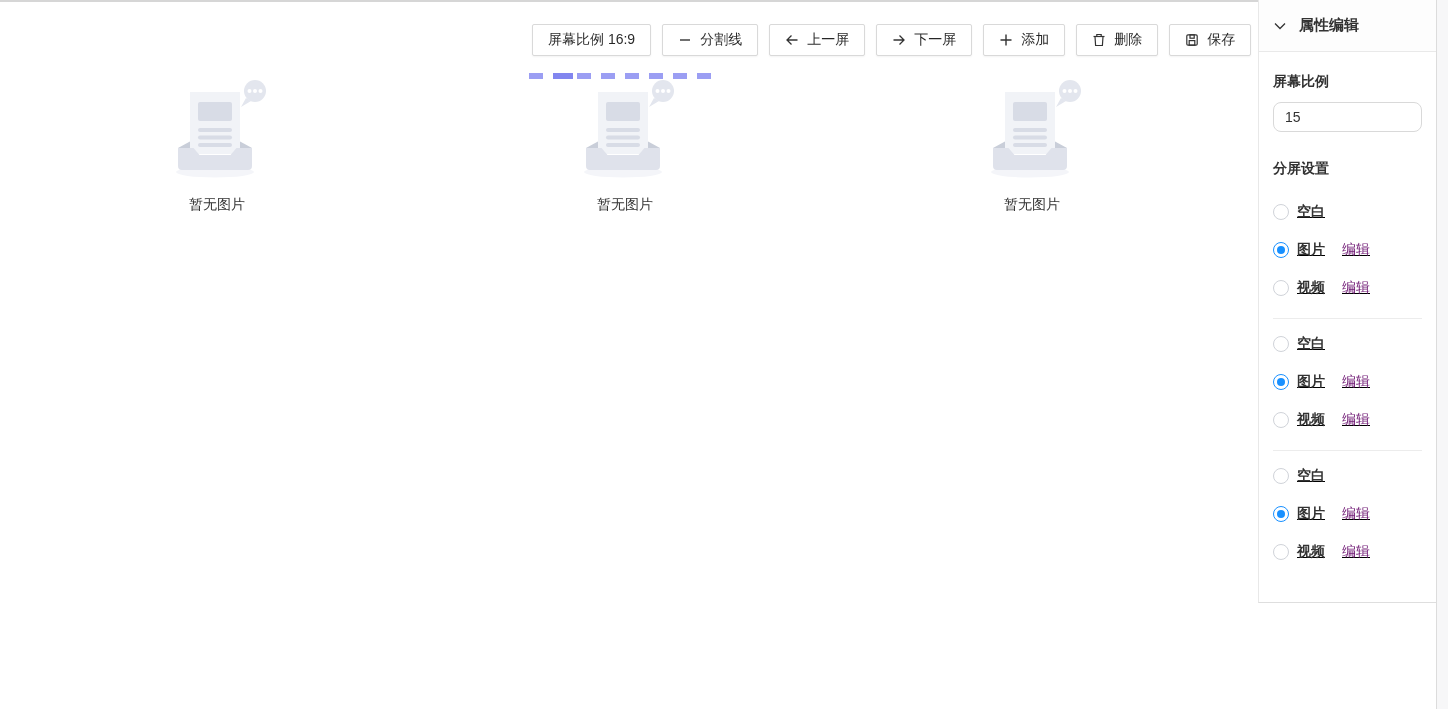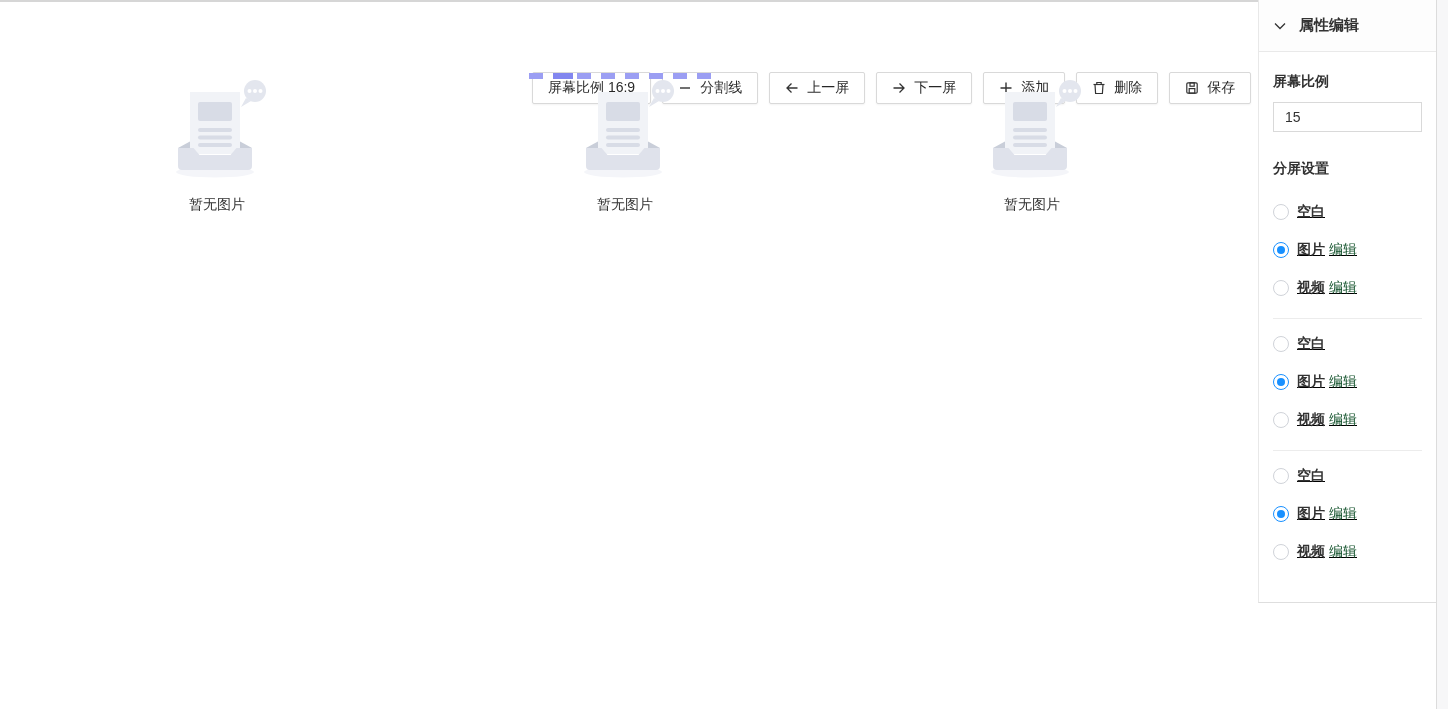--- a/index.html
+++ b/index.html
@@ -2,21 +2,21 @@
 <html><head>
 <meta charset="utf-8">
 <style>
   * { margin:0; padding:0; box-sizing:border-box; }
   html,body { width:1448px; height:709px; overflow:hidden; background:#fff;
     font-family:"Liberation Sans","DejaVu Sans",sans-serif; }
   .page { position:relative; width:1448px; height:709px; background:#fff; }
   .top-edge { position:absolute; left:0; top:0; width:1448px; height:2px; background:#d6d6d6; }
 
   
-  .toolbar { position:absolute; left:532px; top:24px; display:flex; gap:11px;margin-top:48px; }
+  .toolbar { position:absolute; left:532px; top:24px; display:flex; gap:11px; }
   .tb-btn { height:32px; display:flex; align-items:center; gap:8px; padding:0 15px;
     background:#fff; border:1px solid #d9d9d9; border-radius:2px; cursor:pointer;
     font-size:14px; color:rgba(0,0,0,.85); font-family:inherit; white-space:nowrap;
     box-shadow:0 1px 2px rgba(0,0,0,.05); }
   .tb-ic { display:inline-flex; width:14px; height:14px; align-items:center; justify-content:center; }
   .tb-ic svg { display:block; }
 
   
   .screen { position:absolute; top:80px; width:100px; text-align:center; cursor:pointer; }
   .screen-1 { left:167px; } .screen-2 { left:575px; } .screen-3 { left:982px; }
@@ -29,29 +29,29 @@
 
   
   .sidebar { position:absolute; left:1258px; top:0; width:178px; height:603px;
     background:#fff; border-left:1px solid #e8e8e8; border-bottom:1px solid #dedede; }
   .sb-header { height:52px; display:flex; align-items:center; gap:12px; padding:0 14px;
     border-bottom:1px solid #e9e9e9; background:#fdfdfd; }
   .sb-title { font-size:15px; font-weight:700; color:#333; }
   .sb-body { padding:0 14px; }
   .fld-label { margin-top:21px; font-size:14px; font-weight:700; color:#333; }
   .time-input { margin-top:11px; width:100%; height:30px; border:1px solid #d9d9d9;
-    border-radius:0; padding:0 11px; font-size:14px; color:#333; font-family:inherit; outline:none; }
+    border-radius:8px; padding:0 11px; font-size:14px; color:#333; font-family:inherit; outline:none; }
   .split-label { margin-top:28px; margin-bottom:26px; font-size:14px; font-weight:700; color:#333; }
   .opt-row { display:flex; align-items:center; height:16px; margin-bottom:22px;text-decoration:underline; }
   .radio { width:16px; height:16px; border-radius:50%; border:1px solid #d0d3d9; background:#fff;
     flex:0 0 16px; cursor:pointer; position:relative; }
   .radio.sel { border-color:#1890ff; }
   .radio.sel::after { content:''; position:absolute; inset:3px; border-radius:50%; background:#1890ff; }
   .opt-label { margin-left:8px; font-size:14px; font-weight:700; color:#333; cursor:pointer; }
-  .edit-link { margin-left:4px; font-size:14px; color:#14532d; text-decoration:none; cursor:pointer; }
+  .edit-link { margin-left:17px; font-size:14px; color:#701a75; text-decoration:none; cursor:pointer; }
   .group-divider { border:0; border-top:1px solid #ececec; margin:0 0 17px 0; }
 
   
   .scrollbar { position:absolute; left:1436px; top:0; width:12px; height:709px;
     background:#f7f7f8; border-left:1px solid #dcdcdc; }
 </style>
 </head>
 <body>
 
 <div class="page">

